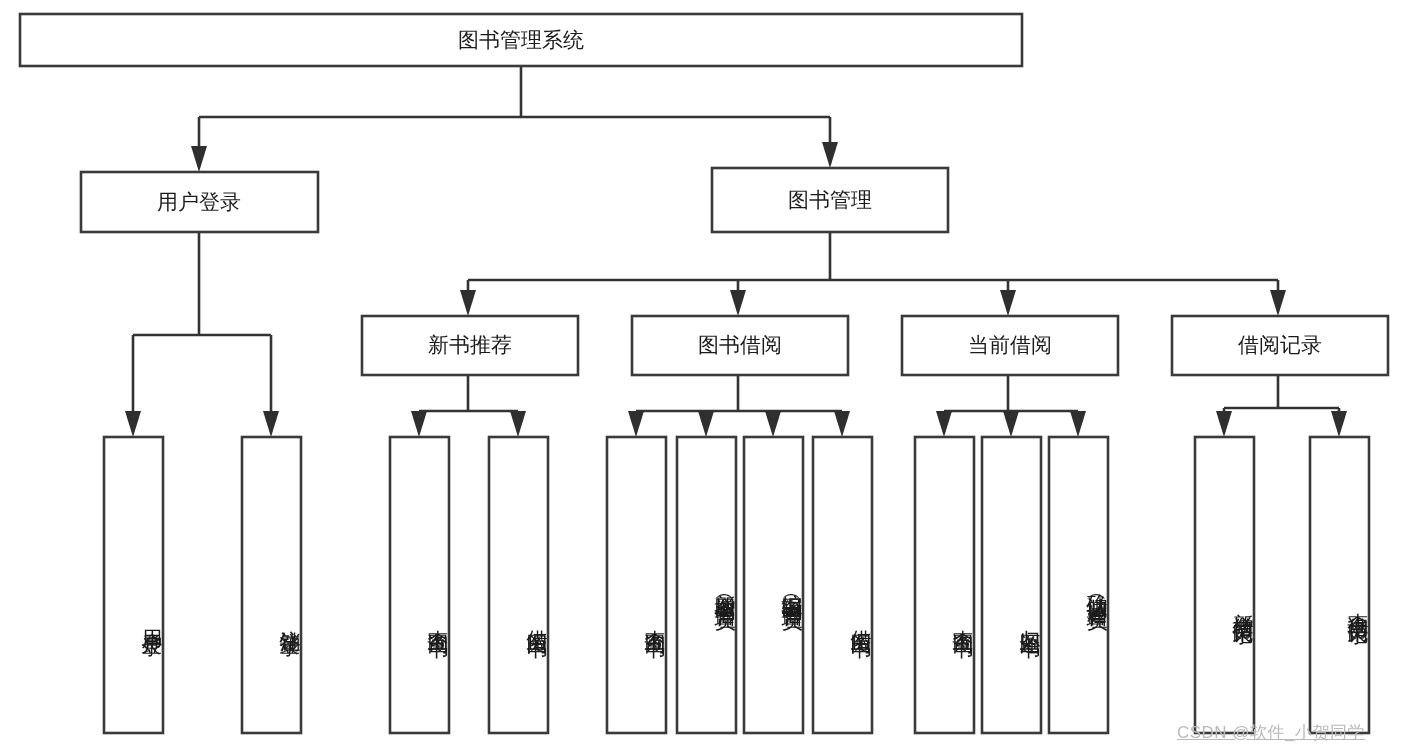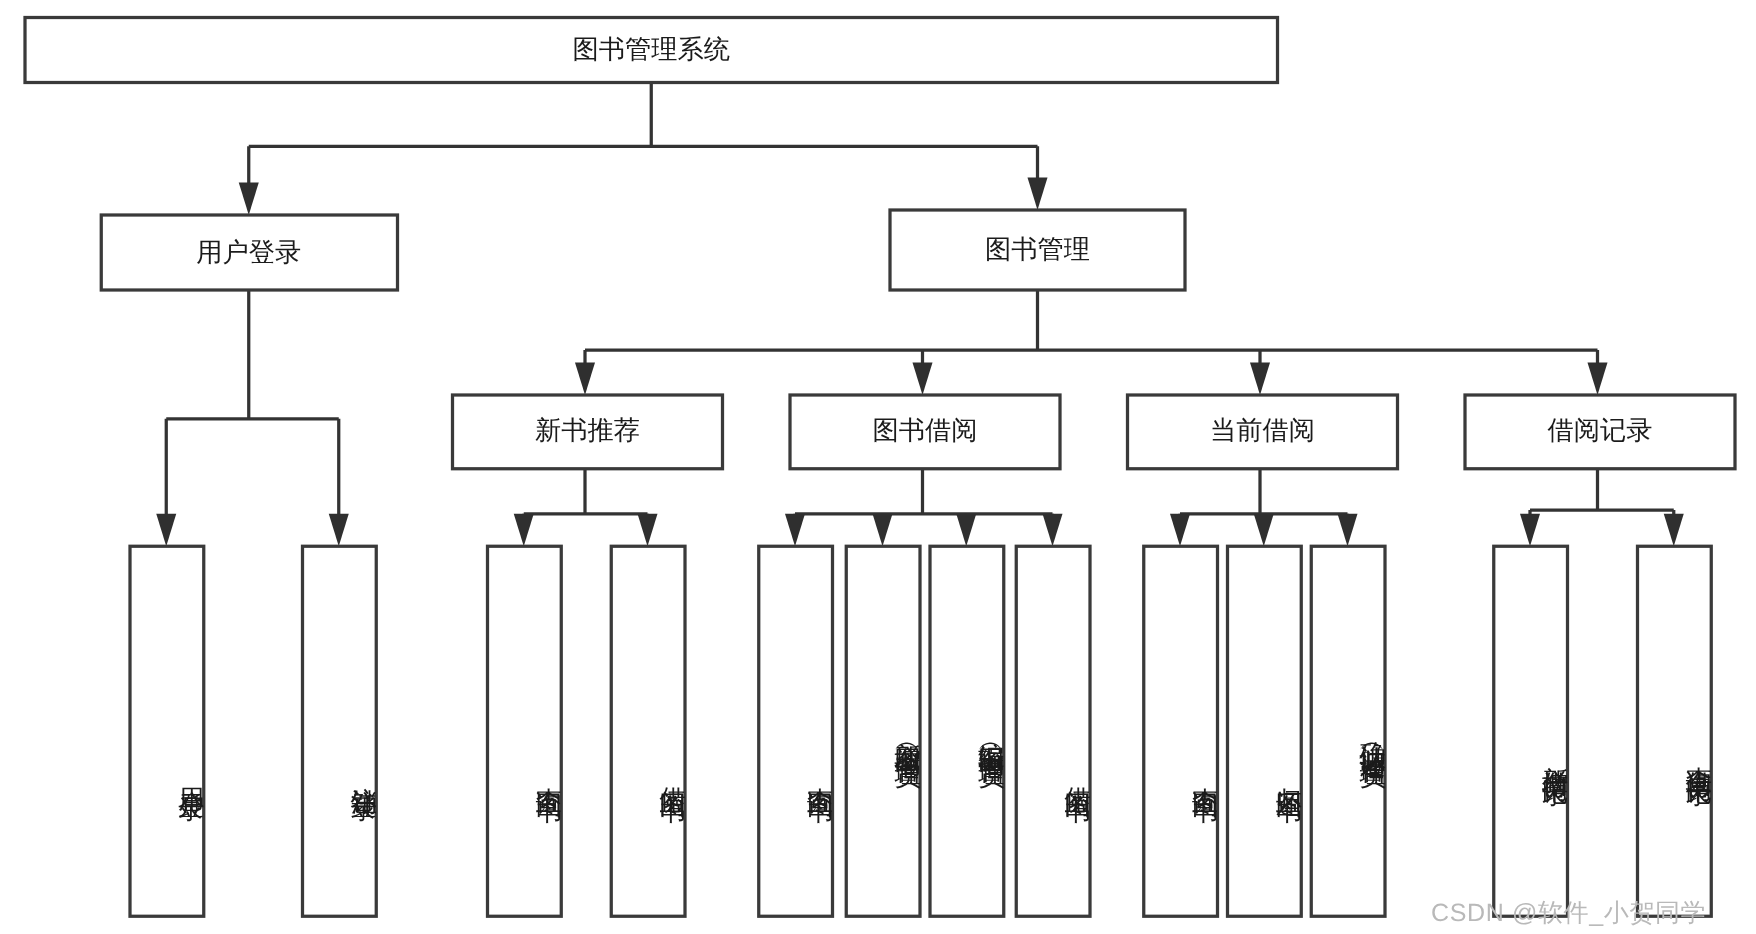--- a/index.html
+++ b/index.html
@@ -62,24 +62,25 @@
     align-items: flex-start;
     justify-content: center;
     white-space: nowrap;
     pointer-events: none;
   }
   .watermark {
     position: absolute;
     right: 8px;
     bottom: 3px;
     font-family: "Liberation Sans", "DejaVu Sans", sans-serif;
-    font-size: 20px;
+    font-size: 17px;
     color: #b9b9b9;
     white-space: nowrap;
     letter-spacing: 0.5px;
+    text-decoration: underline;
   }
 </style>
 </head>
 <body>
 
 <div id="diagram-root">
 
   <svg id="diagram-svg" viewBox="0 0 1405 747">
 
     <g>

